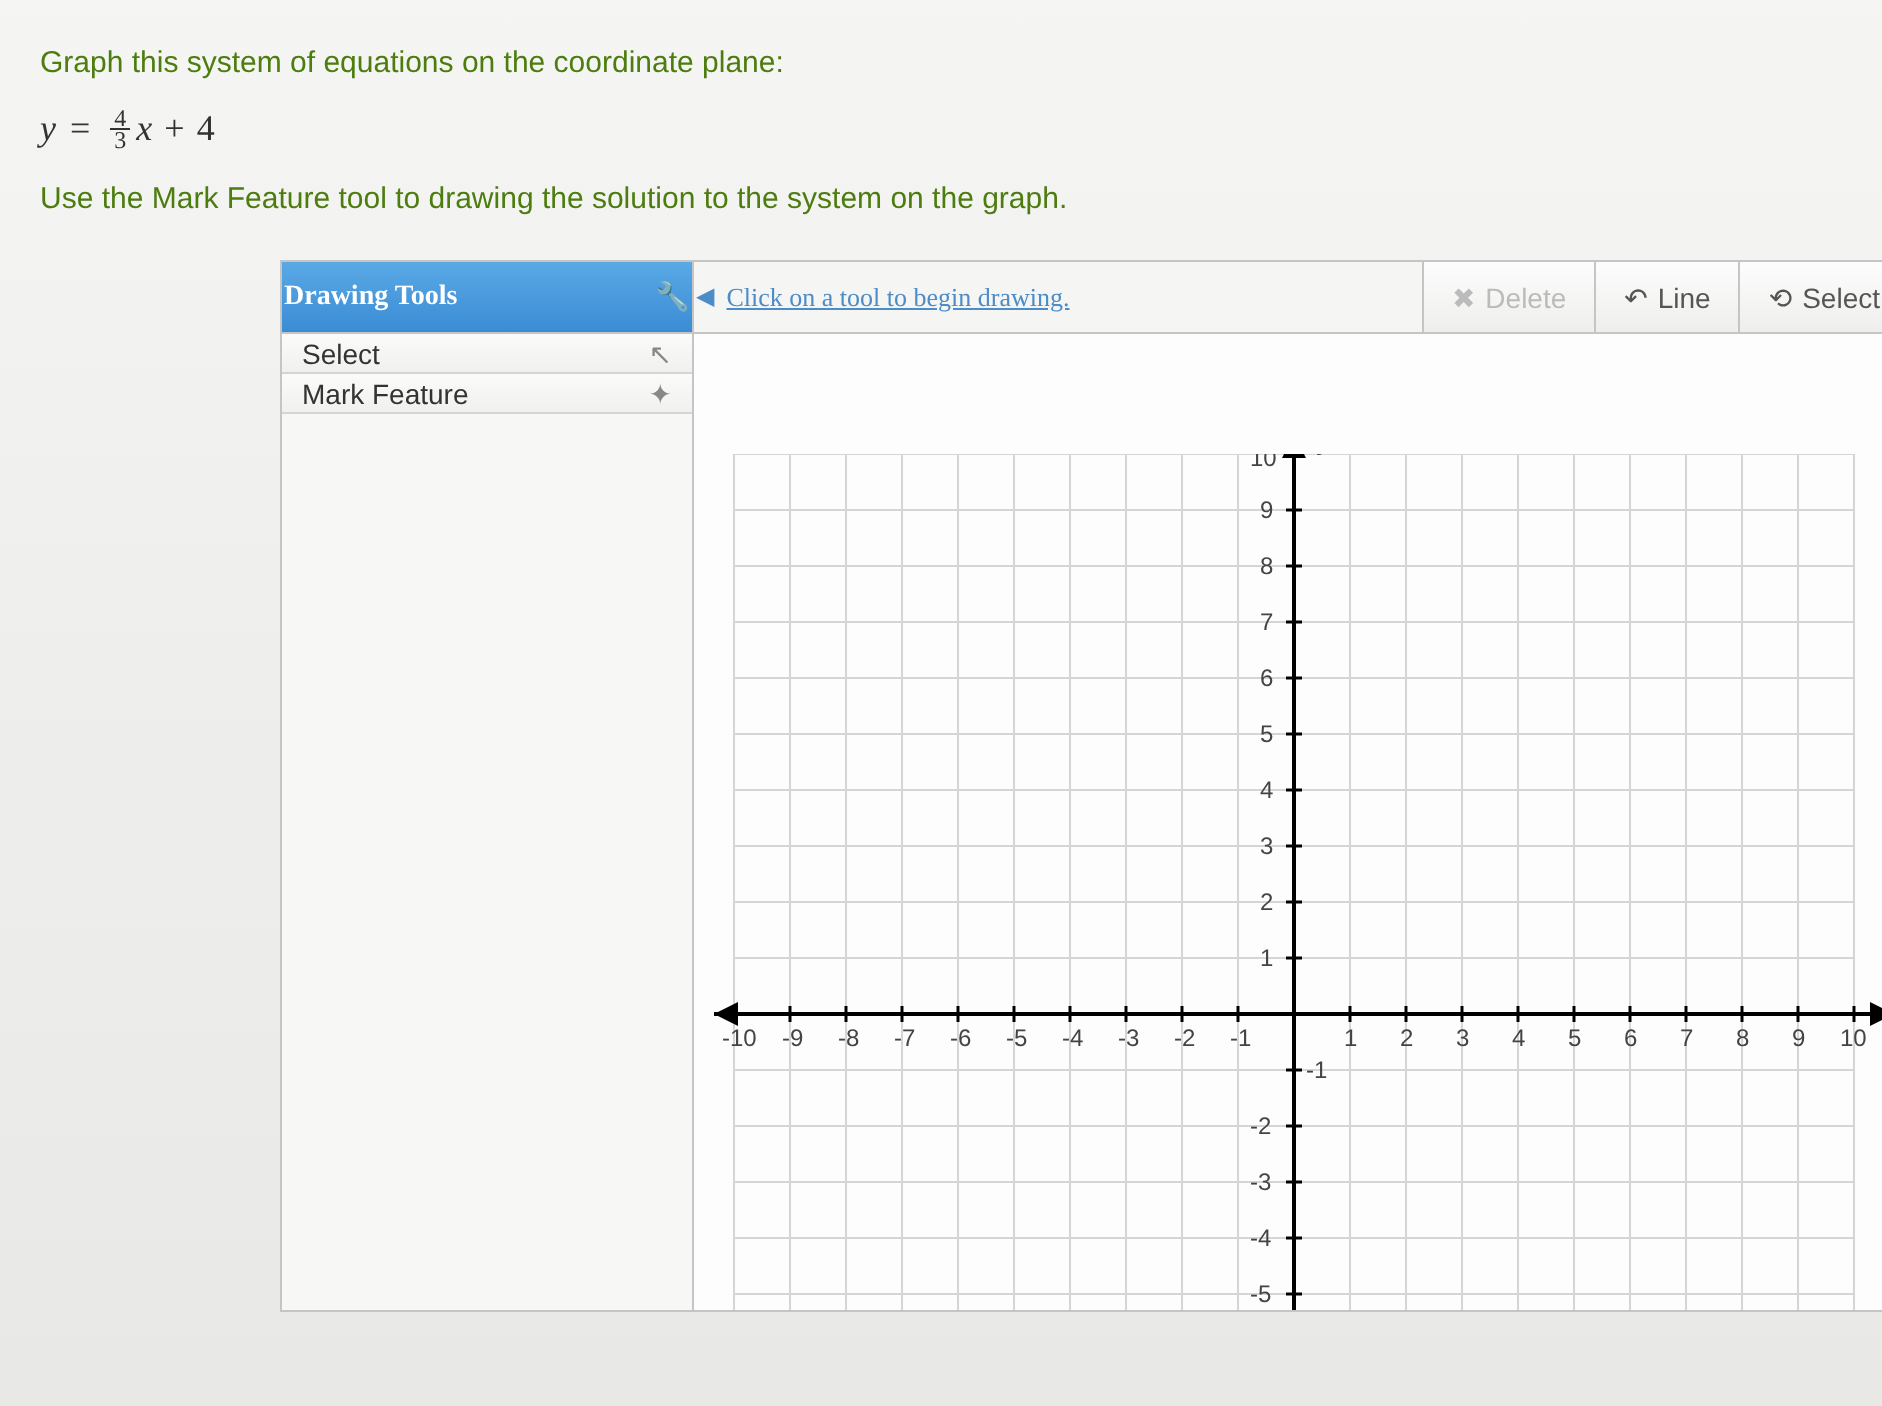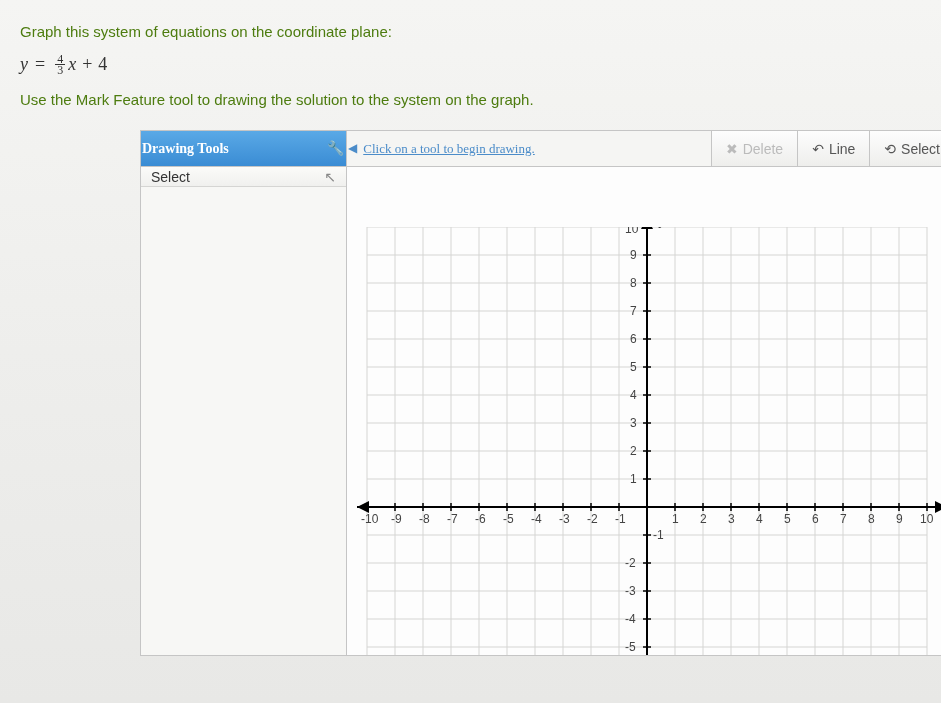--- a/index.html
+++ b/index.html
@@ -112,20 +112,24 @@
     <div class="btn">
       <span class="ico">⟲</span>
       <span>Select</span>
     </div>
   </div>
   <div class="body-area">
     <div class="tools-panel">
       <div class="tool-item">
         <span>Select</span>
         <span class="ico">↖</span>
+      </div>
+      <div class="tool-item">
+        <span>Mark Feature</span>
+        <span class="ico">✦</span>
       </div>
     </div>
     <div class="canvas-area">
 
       <svg class="graph-svg" width="600" height="460">
 
         <g stroke="#d5d5d3" stroke-width="1">
 
           <g>
             <line x1="10" y1="0" x2="10" y2="430"></line>

